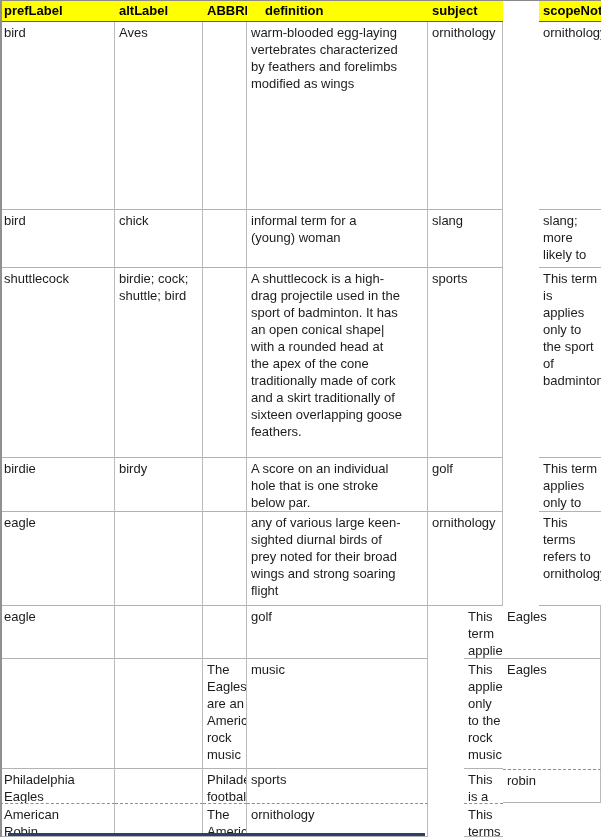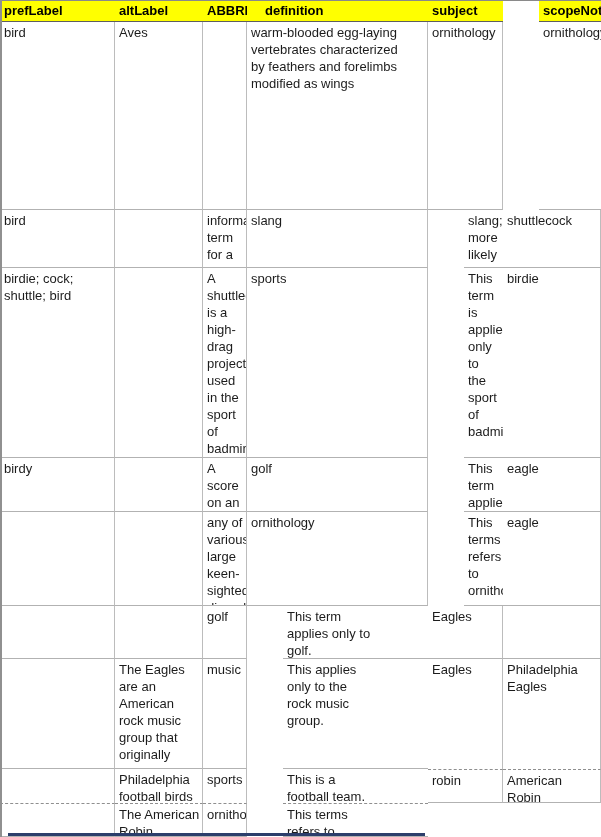--- a/index.html
+++ b/index.html
@@ -73,20 +73,21 @@
     <div class="c">Aves</div>
     <div class="c"></div>
     <div class="c">warm-blooded egg-laying
 vertebrates characterized
 by feathers and forelimbs
 modified as wings</div>
     <div class="c">ornithology</div>
     <div class="c last">ornithology</div>
 
     <div class="c">bird</div>
+    <div class="c">chick</div>
     <div class="c"></div>
     <div class="c">informal term for a
 (young) woman</div>
     <div class="c">slang</div>
     <div class="c last">slang; more
 likely to be
 used in the UK.</div>
 
     <div class="c">shuttlecock</div>
     <div class="c">birdie; cock;

